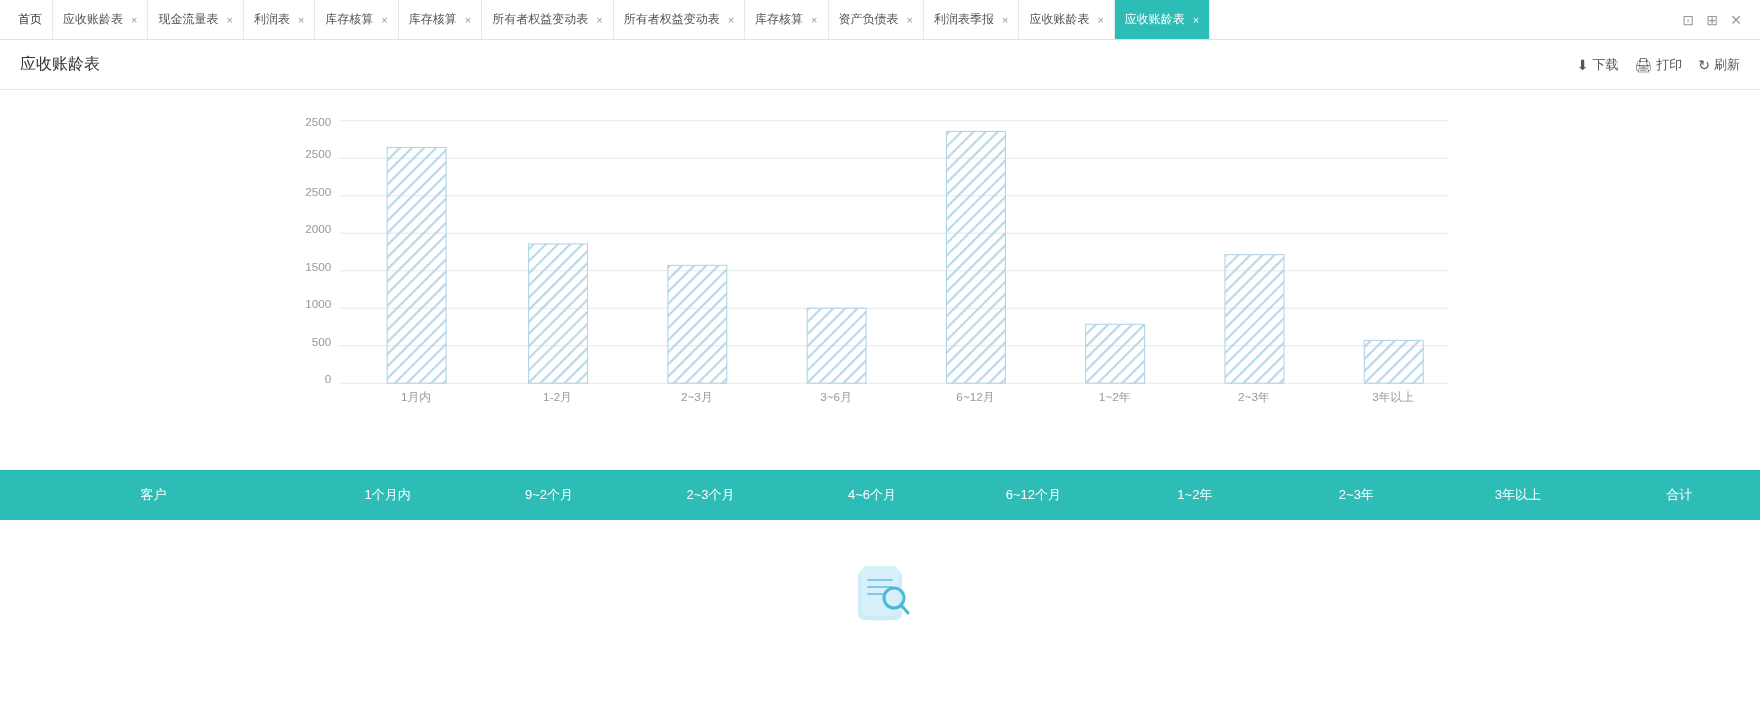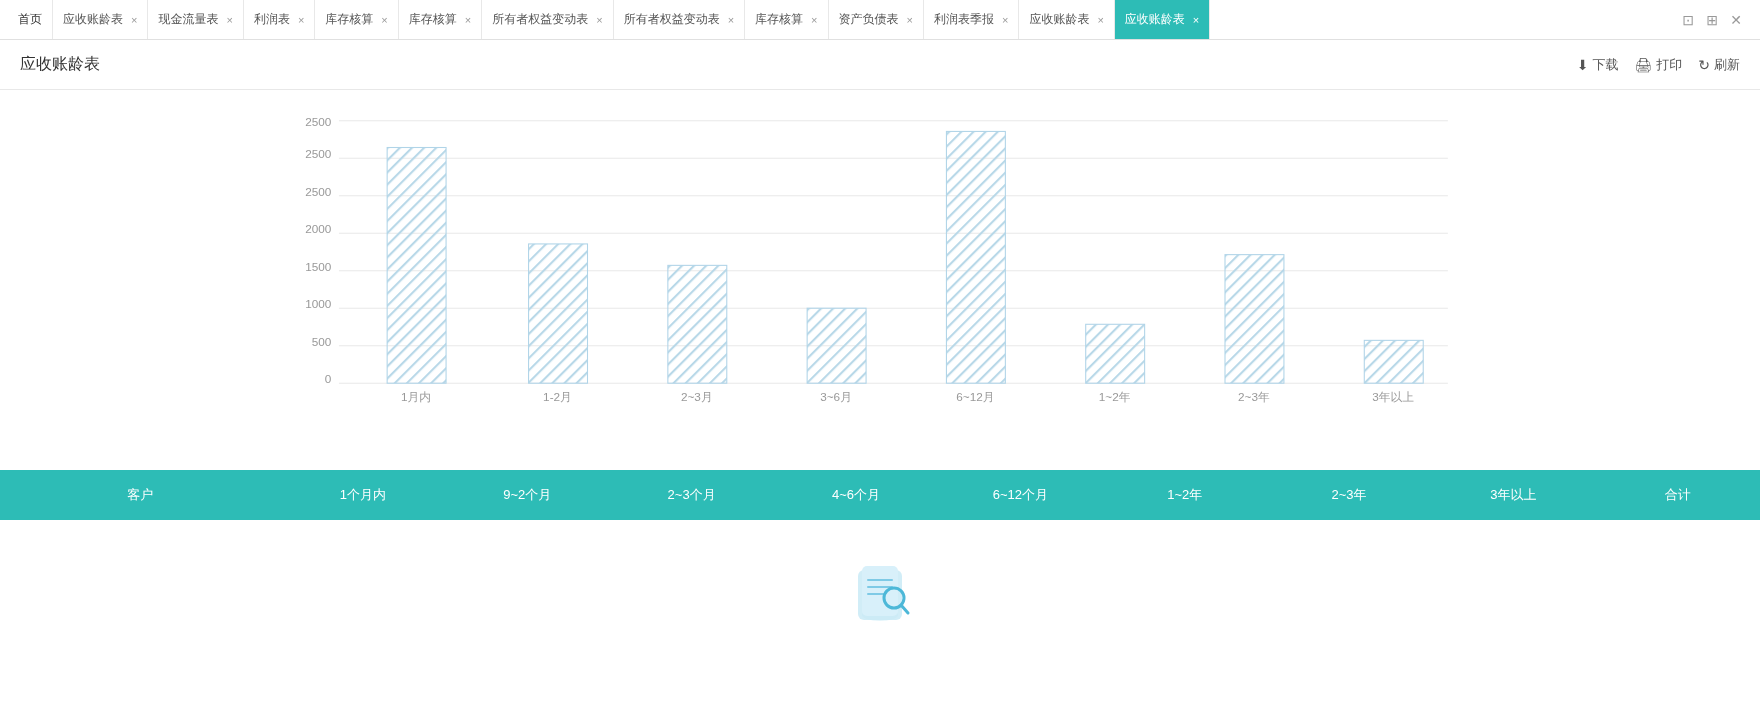--- a/index.html
+++ b/index.html
@@ -116,21 +116,21 @@
       background: #2dbcb6;
       color: #fff;
       height: 50px;
       align-items: center;
     }
     .th-cell {
       flex: 1;
       text-align: center;
       font-size: 13px;
       font-weight: 500;
-      padding: 0 24px;
+      padding: 0 8px;
     }
     .th-cell:first-child {
       flex: 2;
     }
 
     
     .empty-state {
       display: flex;
       flex-direction: column;
       align-items: center;

